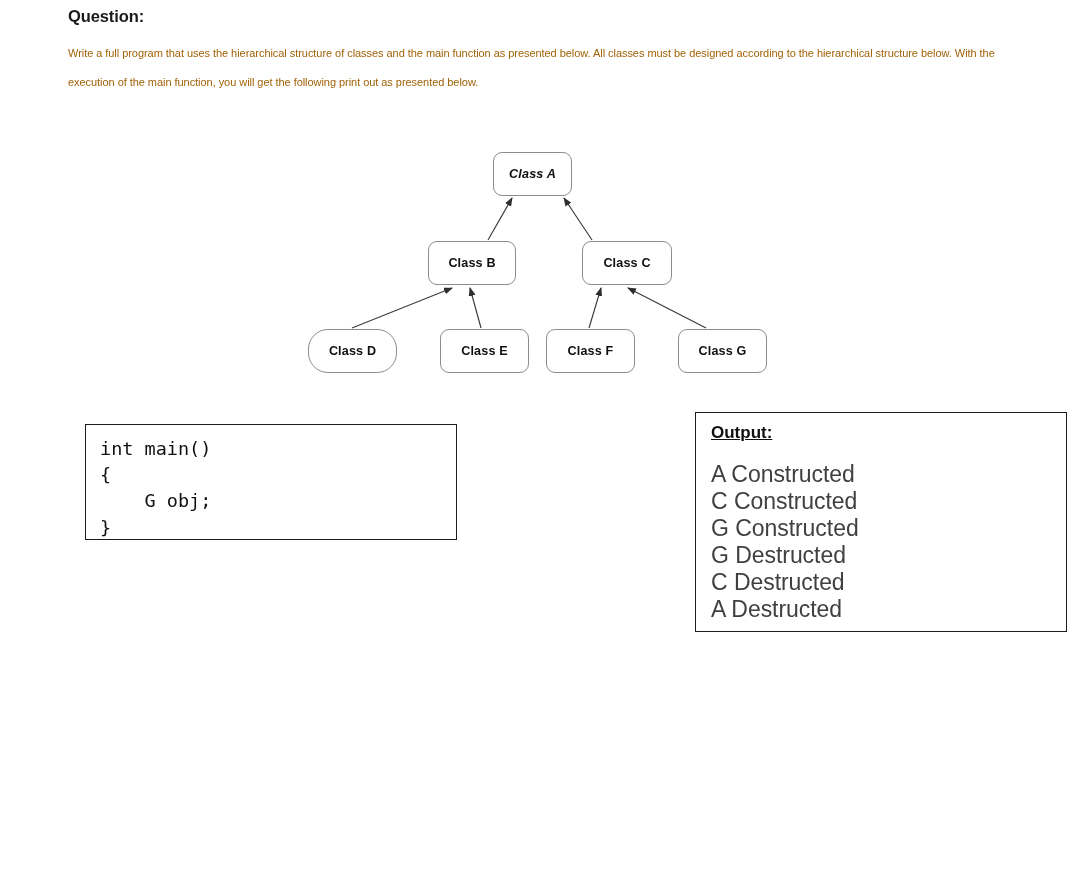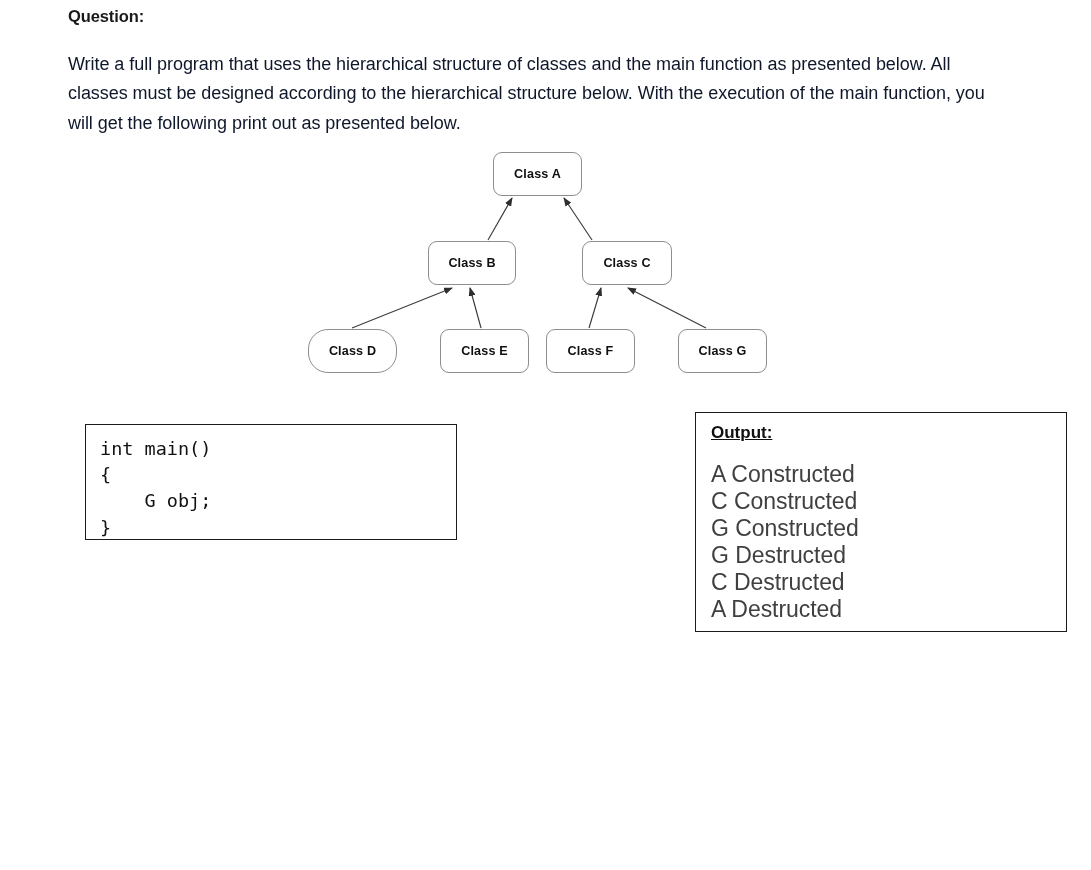--- a/index.html
+++ b/index.html
@@ -25,25 +25,25 @@
     font-size: 16.5px;
     font-weight: bold;
     letter-spacing: -0.1px;
     color: #1a1a1a;
   }
 
   
   #question-body {
     position: absolute;
     left: 68px;
-    top: 50px;
+    top: 39px;
     width: 930px;
-    font-size: 18px;
+    font-size: 11px;
     line-height: 29.3px;
-    color: #0f172a;
+    color: #a16207;
     letter-spacing: -0.05px;
   }
 
   
   #class-diagram {
     position: absolute;
     left: 0px;
     top: 140px;
     width: 1091px;
     height: 250px;
@@ -141,21 +141,21 @@
 
     <line x1="352" y1="188" x2="452" y2="148" stroke="#3a3a3a" stroke-width="1.15" marker-end="url(#arrowhead)"></line>
 
     <line x1="481" y1="188" x2="470" y2="148" stroke="#3a3a3a" stroke-width="1.15" marker-end="url(#arrowhead)"></line>
 
     <line x1="589" y1="188" x2="601" y2="148" stroke="#3a3a3a" stroke-width="1.15" marker-end="url(#arrowhead)"></line>
 
     <line x1="706" y1="188" x2="628" y2="148" stroke="#3a3a3a" stroke-width="1.15" marker-end="url(#arrowhead)"></line>
   </svg>
 
-  <div class="class-box" id="node-A" style="left:493px; top:12px; width:89px; height:44px;">
+  <div class="class-box" id="node-A" style="left:493px; top:12px; width:79px; height:44px;font-style:italic;">
     <span>Class A</span>
   </div>
   <div class="class-box" id="node-B" style="left:428px; top:101px; width:88px; height:44px;">
     <span>Class B</span>
   </div>
   <div class="class-box" id="node-C" style="left:558px; top:101px; width:90px; height:44px;margin-left:24px;">
     <span>Class C</span>
   </div>
   <div class="class-box" id="node-D" style="left:308px; top:189px; width:89px; height:44px;border-radius:20px;">
     <span>Class D</span>

